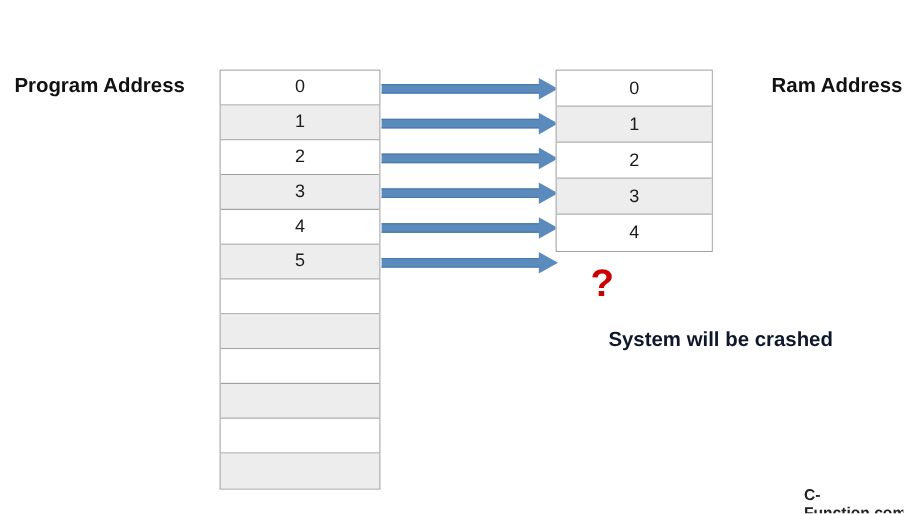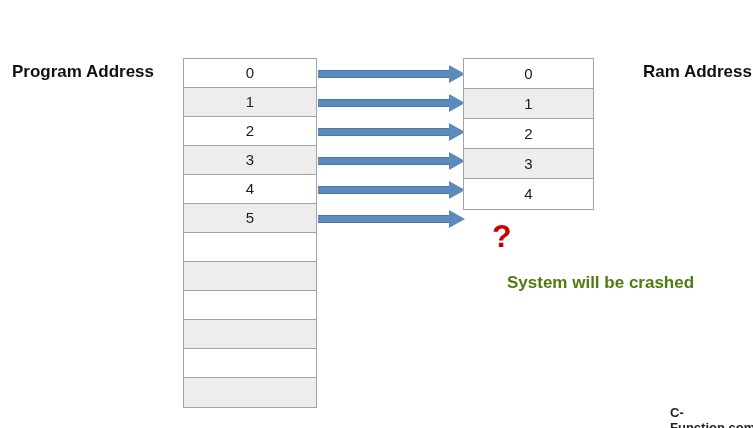--- a/index.html
+++ b/index.html
@@ -70,21 +70,21 @@
     font-size:32px;
     font-weight:bold;
     color:var(--danger);
   }
   #crash-note{
     position:absolute;
     left:507px;top:271px;
     font-size:17px;
     font-weight:bold;
     line-height:24px;
-    color:#4d7c0f;
+    color:#0f172a;
     white-space:nowrap;
   }
   #watermark{
     position:absolute;
     left:670px;top:405px;
     font-size:13px;
     color:#222222;
     font-weight:bold;
   }
 </style>

